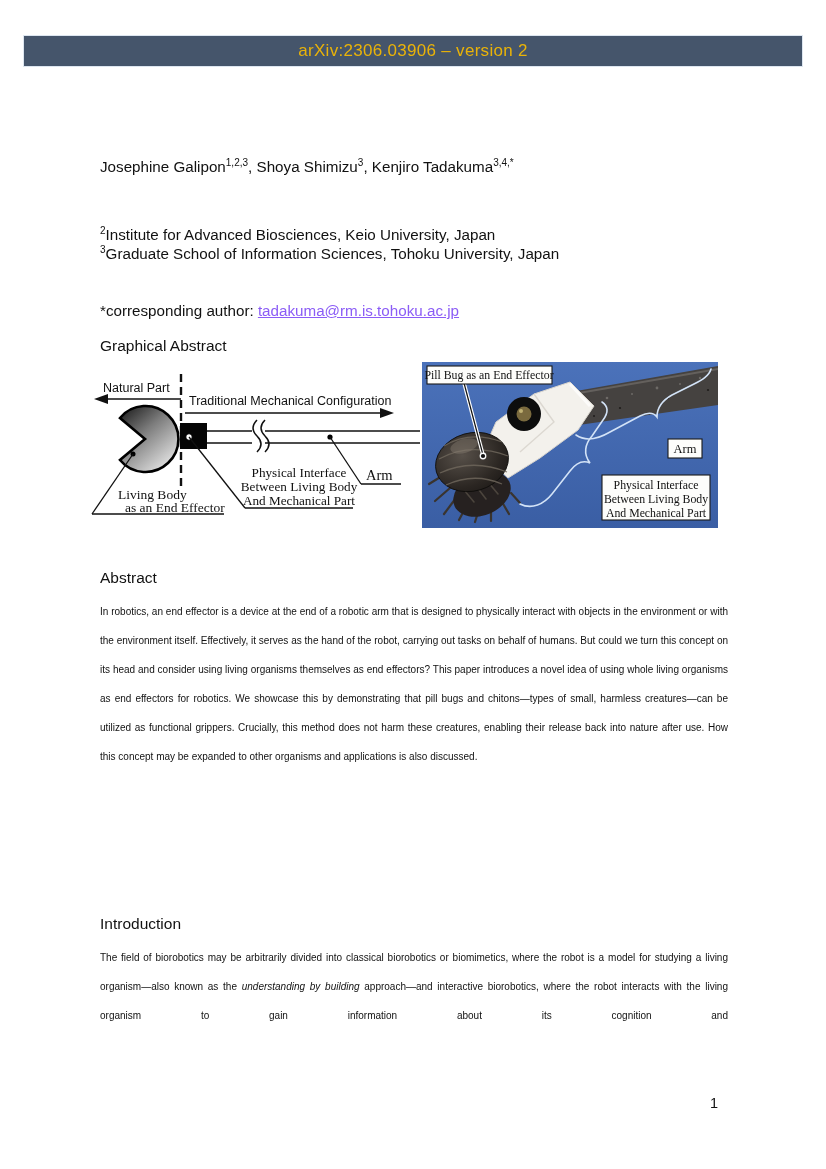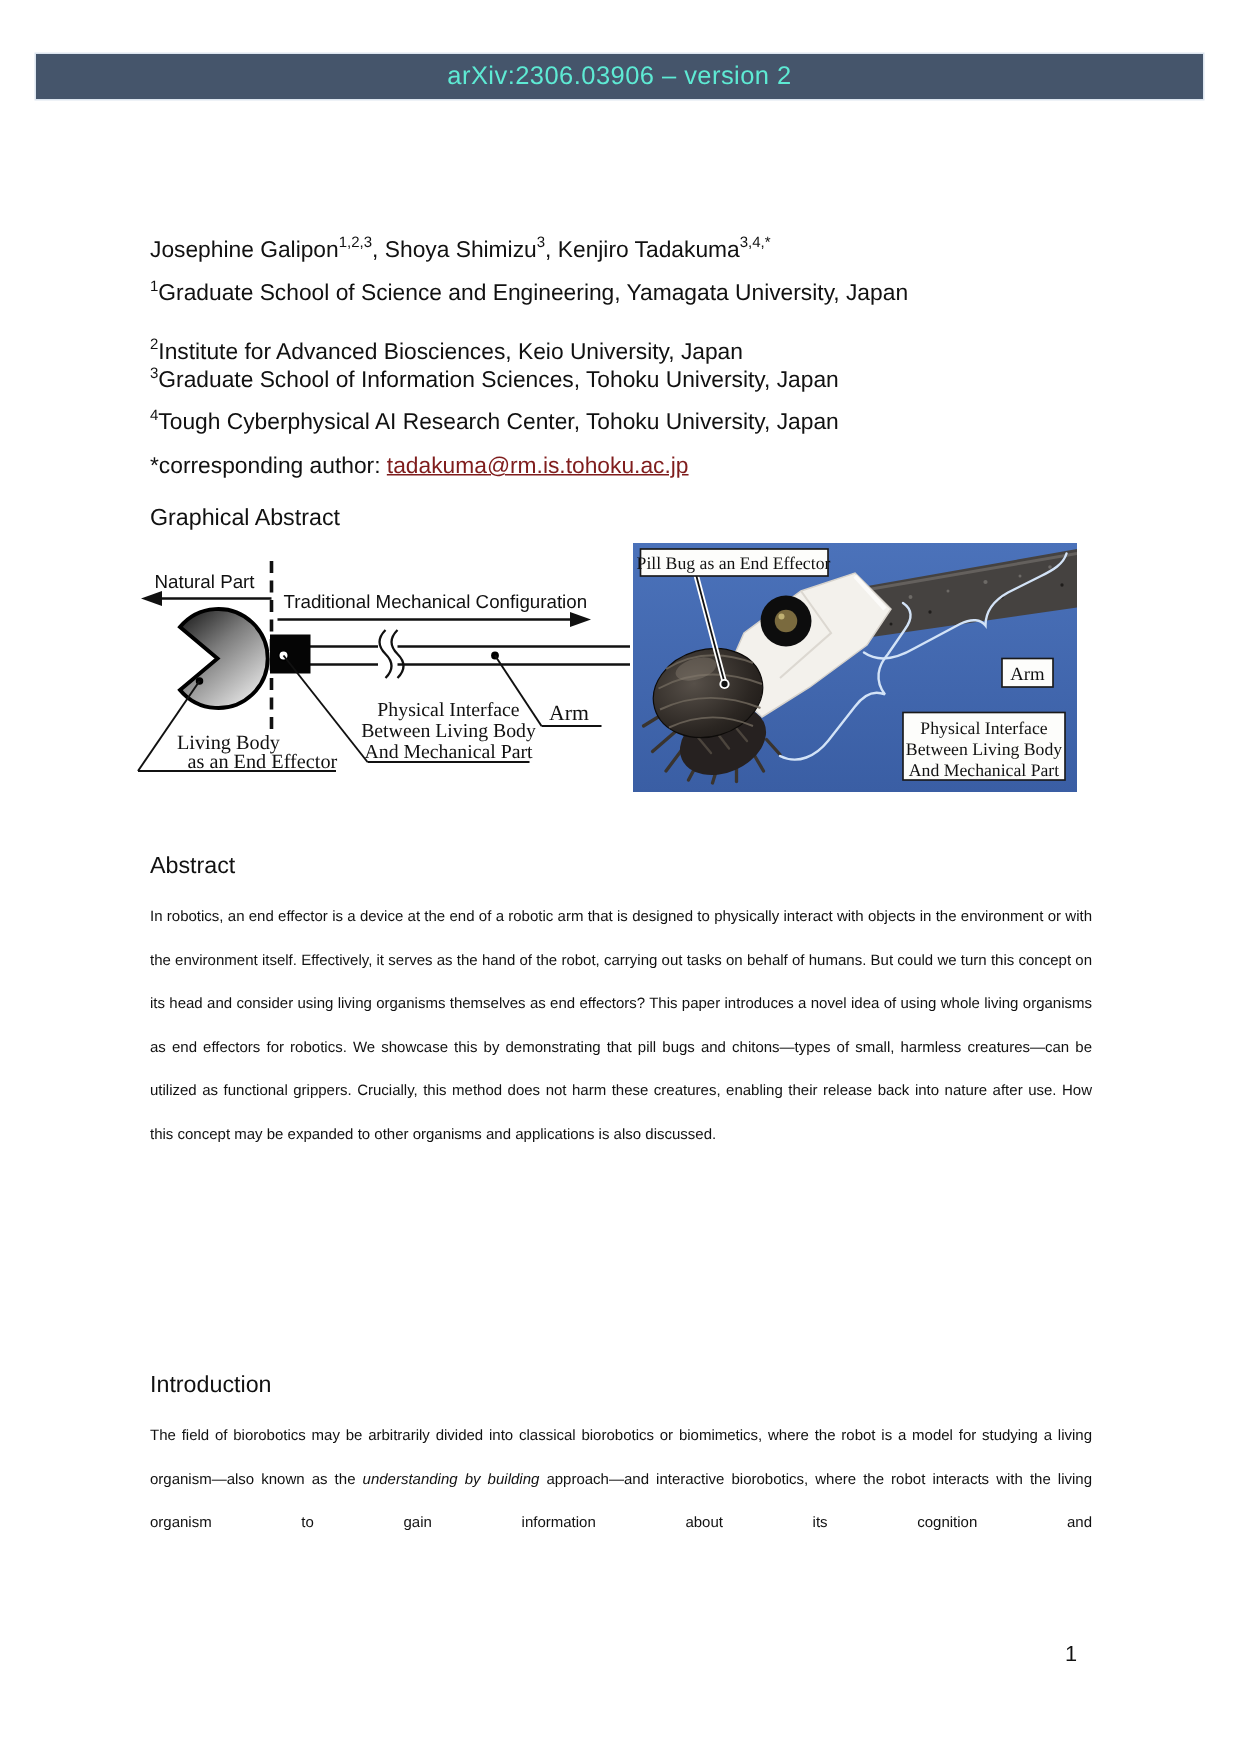--- a/index.html
+++ b/index.html
@@ -29,33 +29,31 @@
   .fig-photo{position:absolute;left:337px;top:0;}
   .pagenum{position:absolute;left:710px;top:1095px;font-size:14.5px;}
   svg text{font-family:"Liberation Serif", serif;}
   svg text.sanslbl{font-family:"Liberation Sans", sans-serif;}
 </style>
 </head>
 <body>
 
 <div class="page">
 
-  <div class="banner" style="background:#45556b;color:#5eead4;">
+  <div class="banner" style="background:#45556b;color:#eab308;">
     <span>arXiv:2306.03906 – version 2</span>
   </div>
 
 
   <div class="line authors"><span>Josephine Galipon</span><sup>1,2,3</sup><span>, </span><span>Shoya Shimizu</span><sup>3</sup><span>, </span><span>Kenjiro Tadakuma</span><sup>3,4,*</sup></div>
 
-  <div class="line aff1"><sup>1</sup><span>Graduate School of Science and Engineering, Yamagata University, Japan</span></div>
   <div class="line aff2"><sup>2</sup><span>Institute for Advanced Biosciences, Keio University, Japan</span></div>
   <div class="line aff3"><sup>3</sup><span>Graduate School of Information Sciences, Tohoku University, Japan</span></div>
-  <div class="line aff4"><sup>4</sup><span>Tough Cyberphysical AI Research Center, Tohoku University, Japan</span></div>
 
-  <div class="line corr"><span>*corresponding author: </span><a href="#" style="color:#7f1d1d;">tadakuma@rm.is.tohoku.ac.jp</a></div>
+  <div class="line corr"><span>*corresponding author: </span><a href="#" style="color:#8b5cf6;">tadakuma@rm.is.tohoku.ac.jp</a></div>
 
   <div class="heading h-ga">Graphical Abstract</div>
 
   <div class="figure">
 
     <svg class="fig-diagram" width="337" height="166" viewBox="0 0 337 166">
       <defs>
         <linearGradient id="pacGrad" x1="0" y1="0" x2="0.75" y2="1">
           <stop offset="0" stop-color="#141414"></stop>
           <stop offset="0.45" stop-color="#7d7d7d"></stop>

